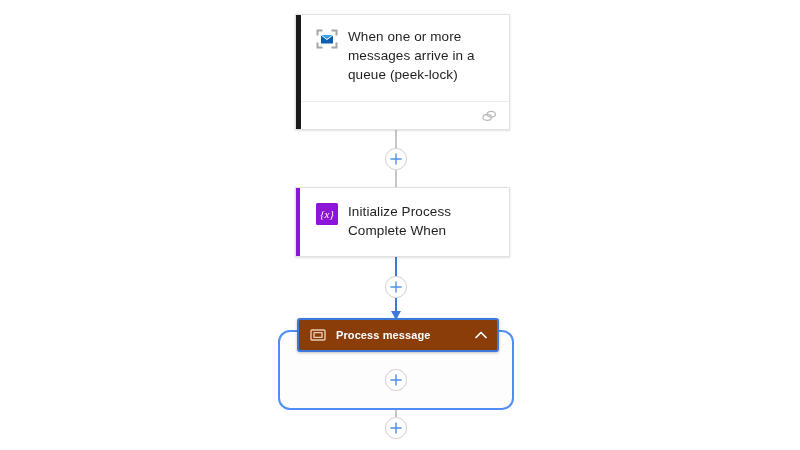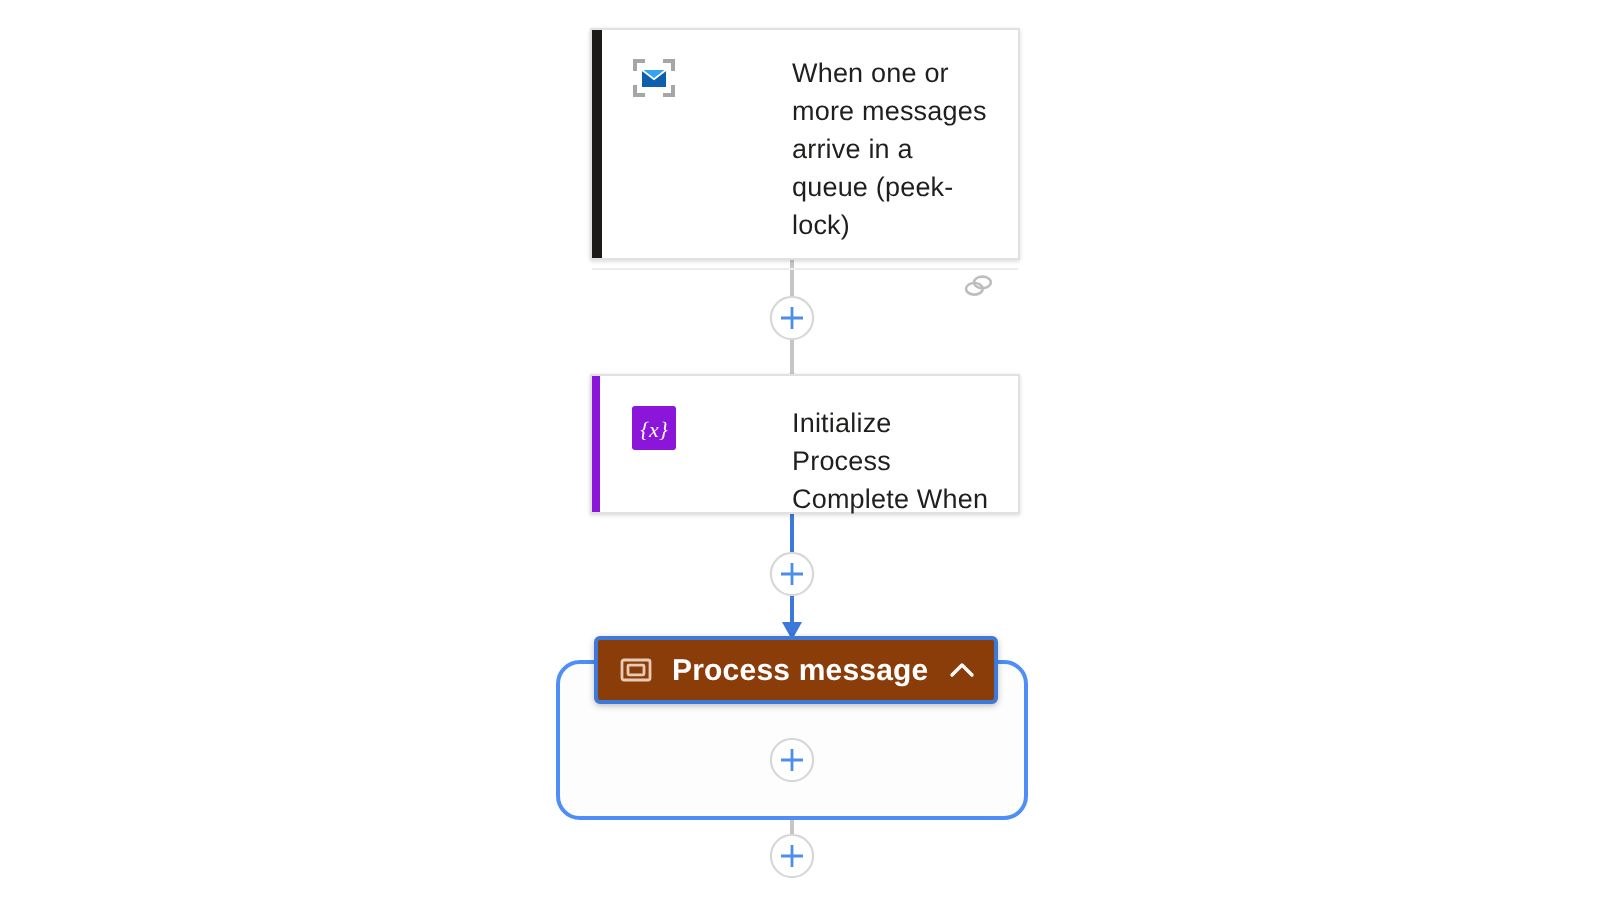--- a/index.html
+++ b/index.html
@@ -36,21 +36,20 @@
     position: absolute;
     left: 0; top: 0; bottom: 0;
     width: 4px;
   }
   .node-main {
     display: flex;
     align-items: flex-start;
     padding: 12px 12px 12px 20px;
     flex: 1 1 auto;
     box-sizing: border-box;
-    gap: 48px;
   }
   .node-icon {
     flex: 0 0 auto;
     width: 22px;
     height: 22px;
     margin-right: 10px;
     margin-top: 1px;
     display: flex;
     align-items: center;
     justify-content: center;
@@ -131,21 +130,21 @@
     box-shadow: 0 1px 3px rgba(0,0,0,0.25);
   }
   #scope-header .scope-icon {
     width: 18px; height: 18px;
     flex: 0 0 auto;
     display: flex; align-items: center; justify-content: center;
     margin-right: 9px;
   }
   #scope-header .scope-title {
     color: #ffffff;
-    font-size: 15px;
+    font-size: 11px;
     font-weight: bold;
     flex: 1 1 auto;
     letter-spacing: 0.1px;
   }
   #scope-header .chevron {
     width: 16px; height: 16px;
     flex: 0 0 auto;
     display: flex; align-items: center; justify-content: center;
   }
 

